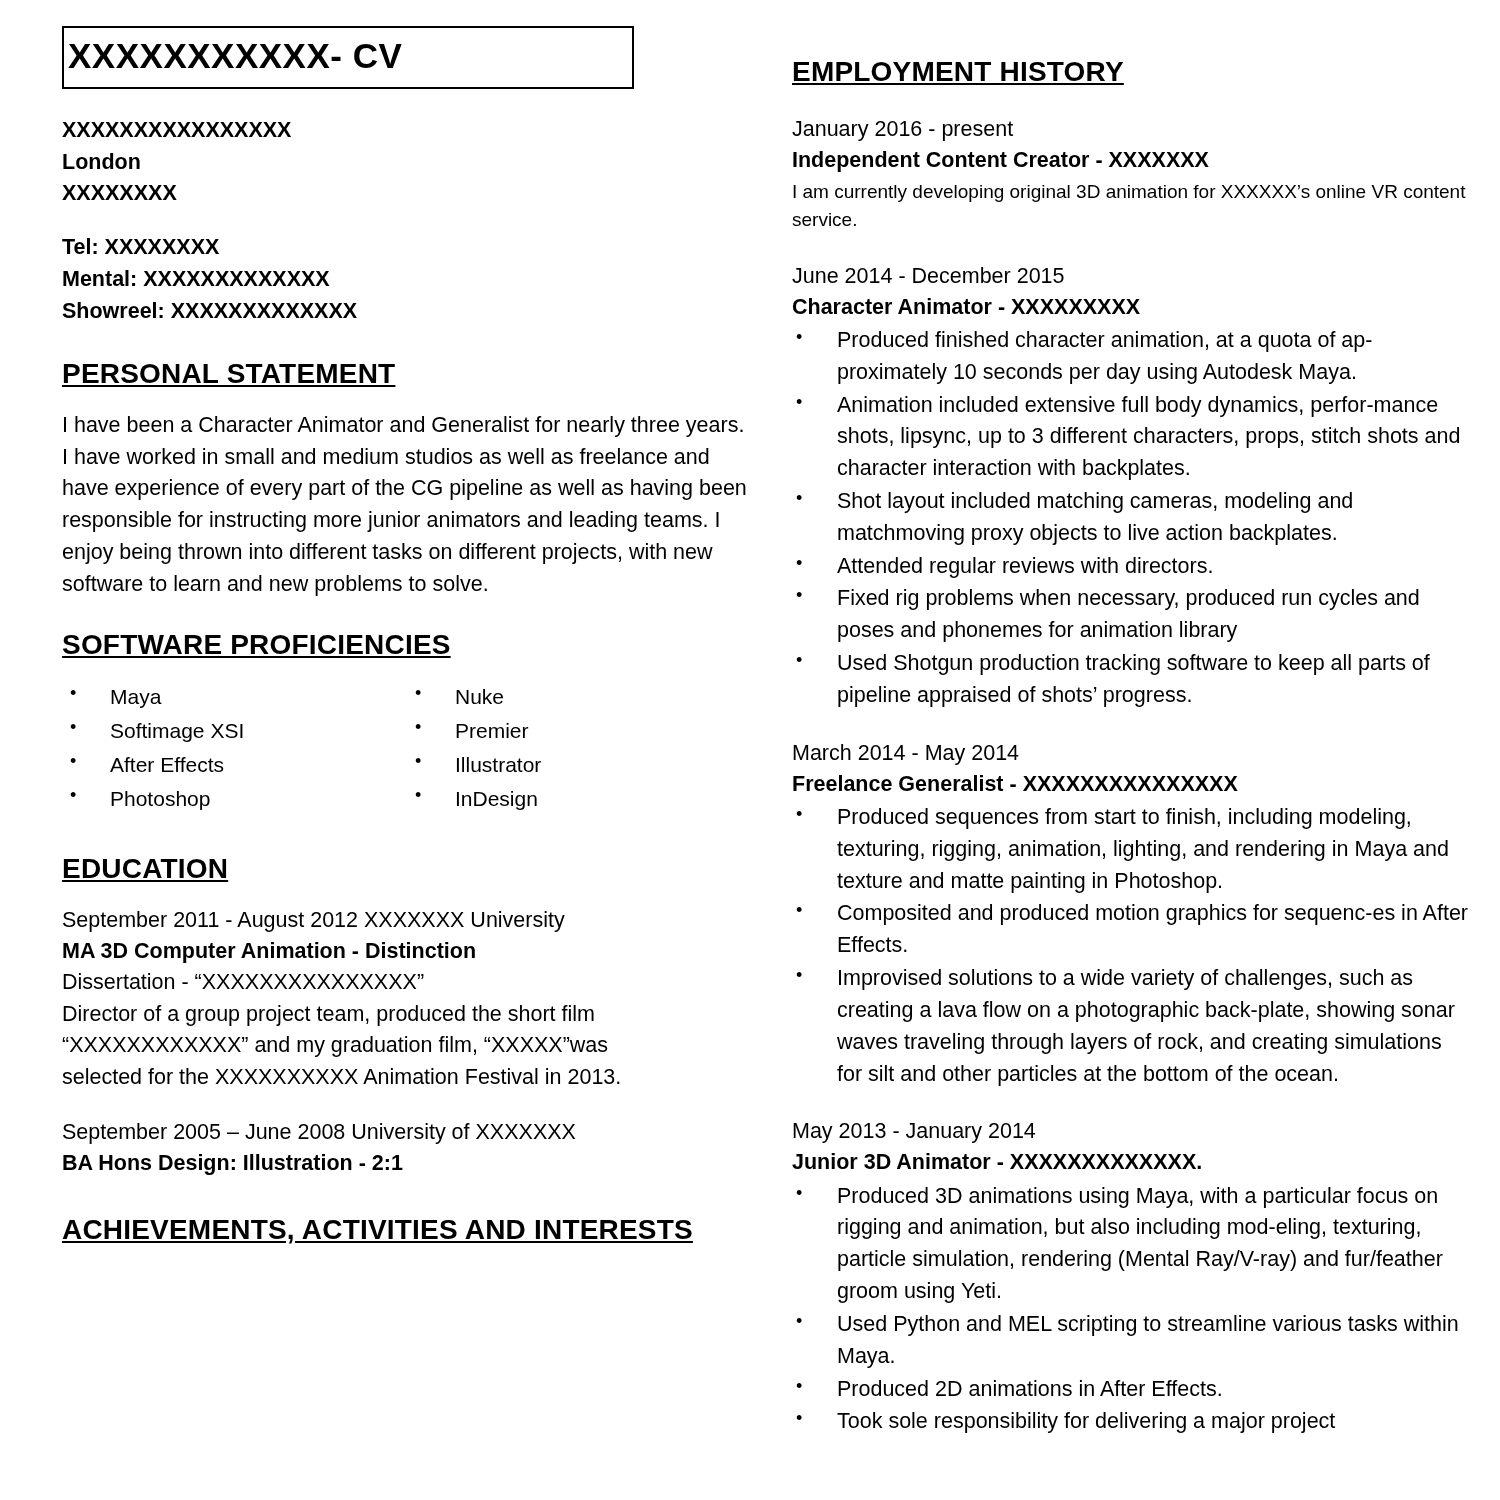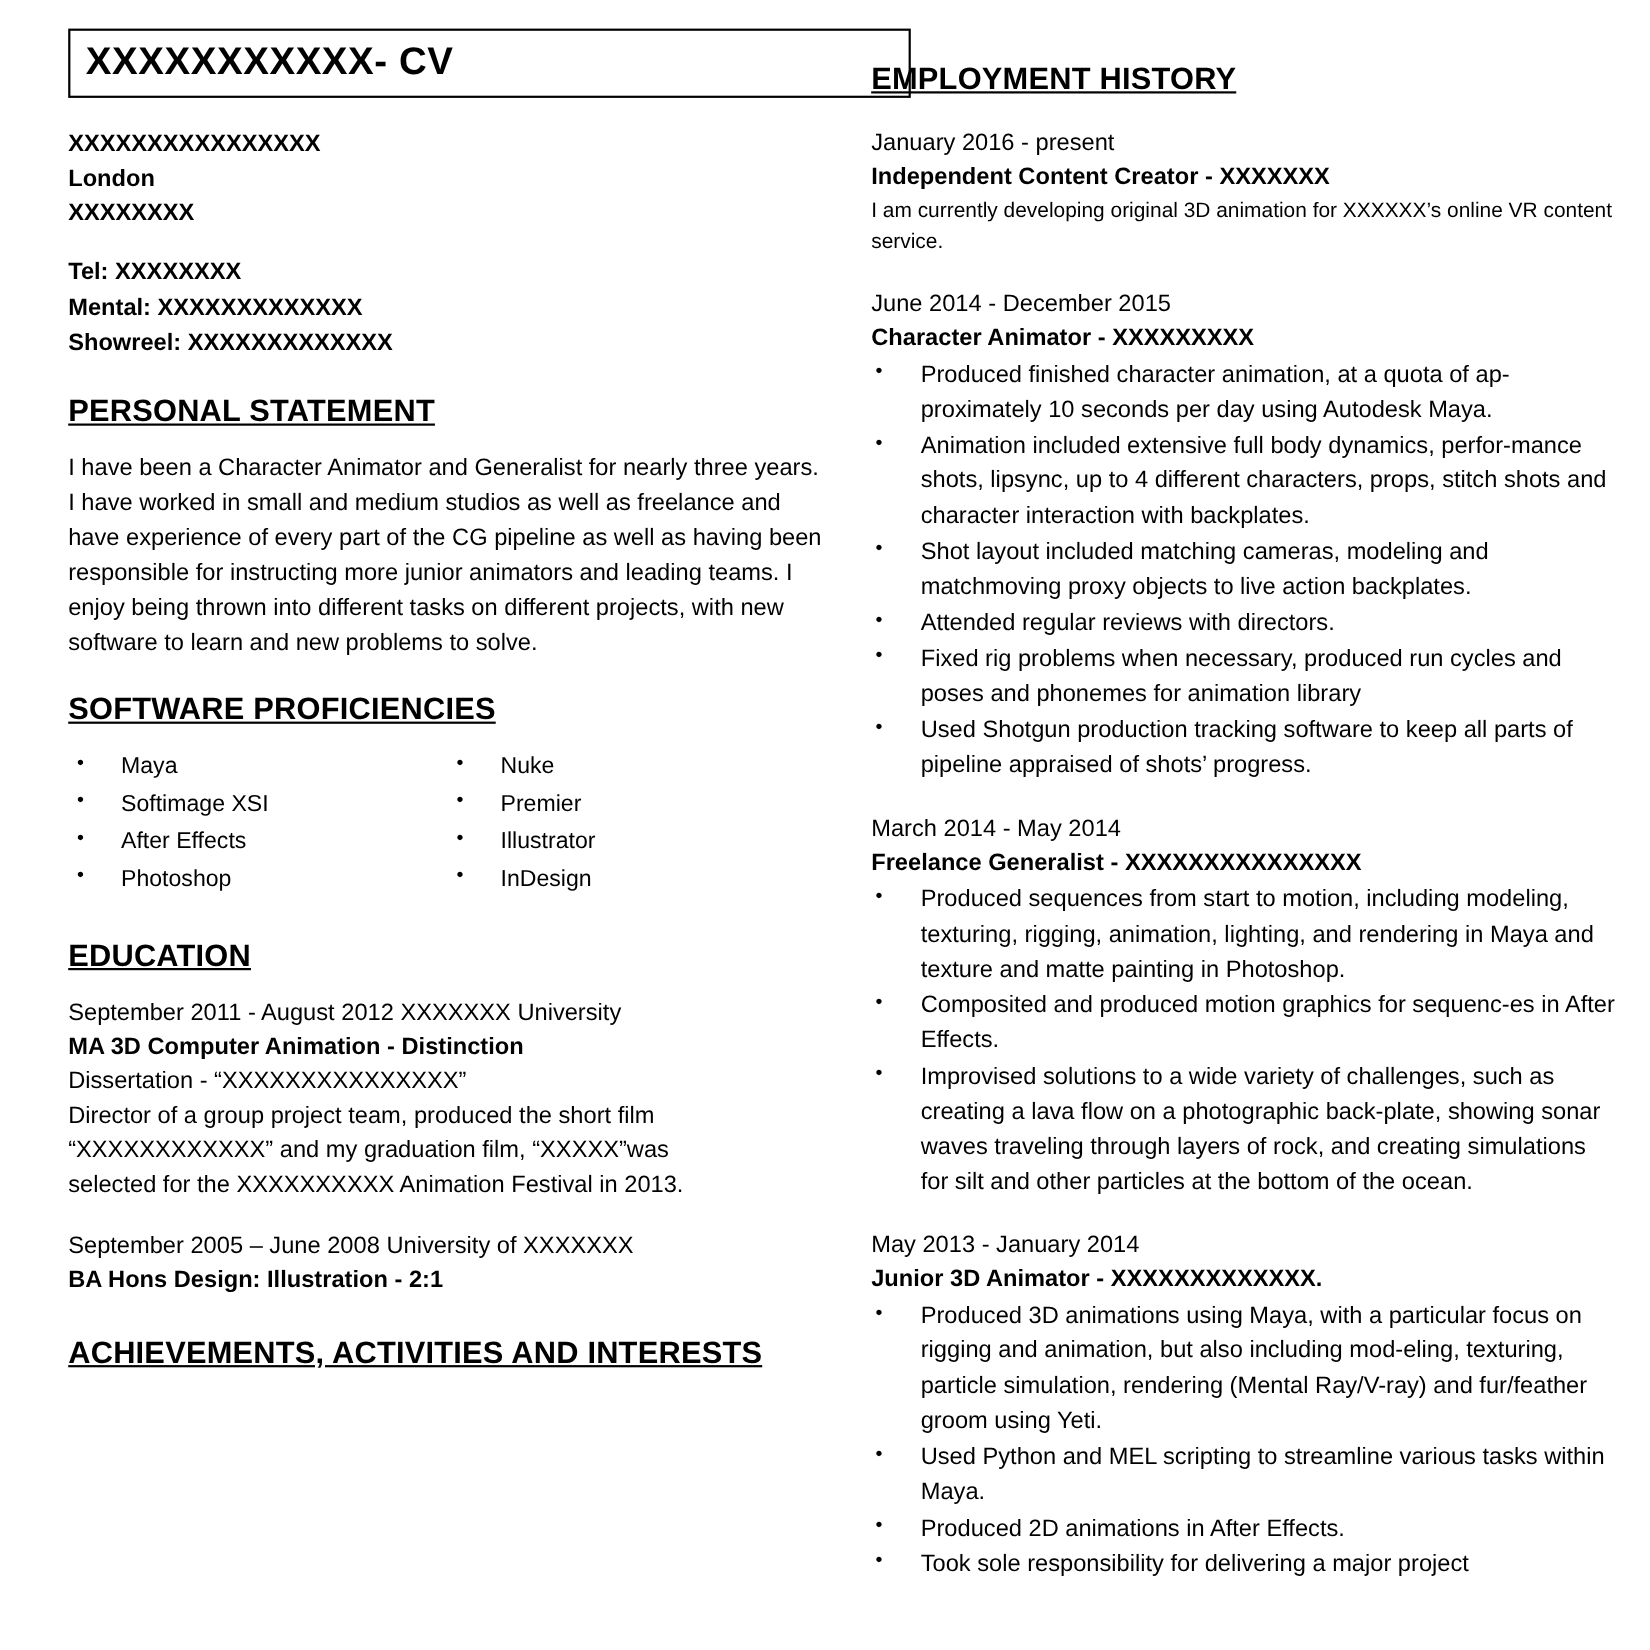--- a/index.html
+++ b/index.html
@@ -29,22 +29,22 @@
   }
   .col-right {
     width: 680px;
     flex: 0 0 680px;
     padding-top: 14px;
   }
 
   
   .title-box {
     border: 2px solid #000;
-    padding: 10px 14px 12px 14px;
-    width: 766px;
+    padding: 10px 14px 12px 4px;
+    width: 572px;
     margin-bottom: 26px;
   }
   .title-box h1 {
     margin: 0;
     font-size: 35px;
     font-weight: bold;
     letter-spacing: 0.5px;
     line-height: 1.05;
   }
 
@@ -229,33 +229,33 @@
       <div class="job-date">January 2016 - present</div>
       <div class="job-title">Independent Content Creator - XXXXXXX</div>
       <div class="job-desc">I am currently developing original 3D animation for XXXXXX’s online VR content service.</div>
     </div>
 
     <div class="job">
       <div class="job-date">June 2014 - December 2015</div>
       <div class="job-title">Character Animator - XXXXXXXXX</div>
       <ul class="jb">
         <li>Produced finished character animation,  at a quota of ap-proximately 10 seconds per day using Autodesk Maya.</li>
-        <li>Animation included extensive full body dynamics, perfor-mance shots, lipsync, up to 4 different characters, props, stitch shots and character interaction with backplates.</li>
+        <li>Animation included extensive full body dynamics, perfor-mance shots, lipsync, up to 3 different characters, props, stitch shots and character interaction with backplates.</li>
         <li>Shot layout included matching cameras, modeling and matchmoving proxy objects to live action backplates.</li>
         <li>Attended regular reviews with directors.</li>
         <li>Fixed rig problems when necessary, produced run cycles and poses and phonemes for animation library</li>
         <li>Used Shotgun production tracking software to keep all parts of pipeline appraised of shots’ progress.</li>
       </ul>
     </div>
 
     <div class="job">
       <div class="job-date">March 2014 - May 2014</div>
       <div class="job-title">Freelance Generalist - XXXXXXXXXXXXXXX</div>
       <ul class="jb">
-        <li>Produced sequences from start to motion, including modeling, texturing, rigging, animation, lighting, and rendering in Maya and texture and matte painting in Photoshop.</li>
+        <li>Produced sequences from start to finish, including modeling, texturing, rigging, animation, lighting, and rendering in Maya and texture and matte painting in Photoshop.</li>
         <li>Composited and produced motion graphics for sequenc-es in After Effects.</li>
         <li>Improvised solutions to a wide variety of challenges, such as creating a lava flow on a photographic back-plate, showing sonar waves traveling through layers of rock, and creating simulations for silt and other particles at the bottom of the ocean.</li>
       </ul>
     </div>
 
     <div class="job">
       <div class="job-date">May 2013 - January 2014</div>
       <div class="job-title">Junior 3D Animator - XXXXXXXXXXXXX.</div>
       <ul class="jb">
         <li>Produced 3D animations using Maya, with a particular focus on rigging and animation, but also including mod-eling, texturing, particle simulation, rendering (Mental Ray/V-ray) and fur/feather groom using Yeti.</li>

